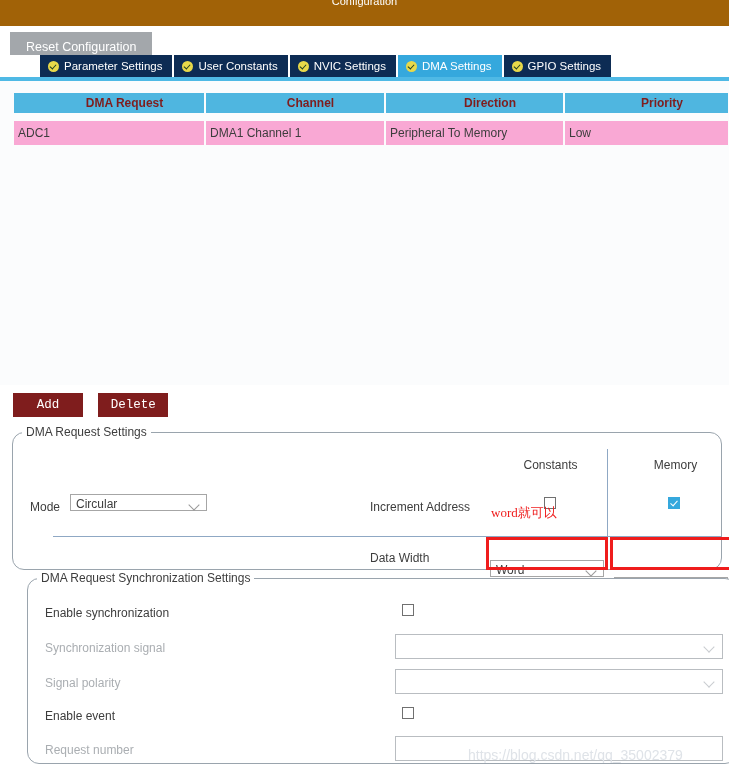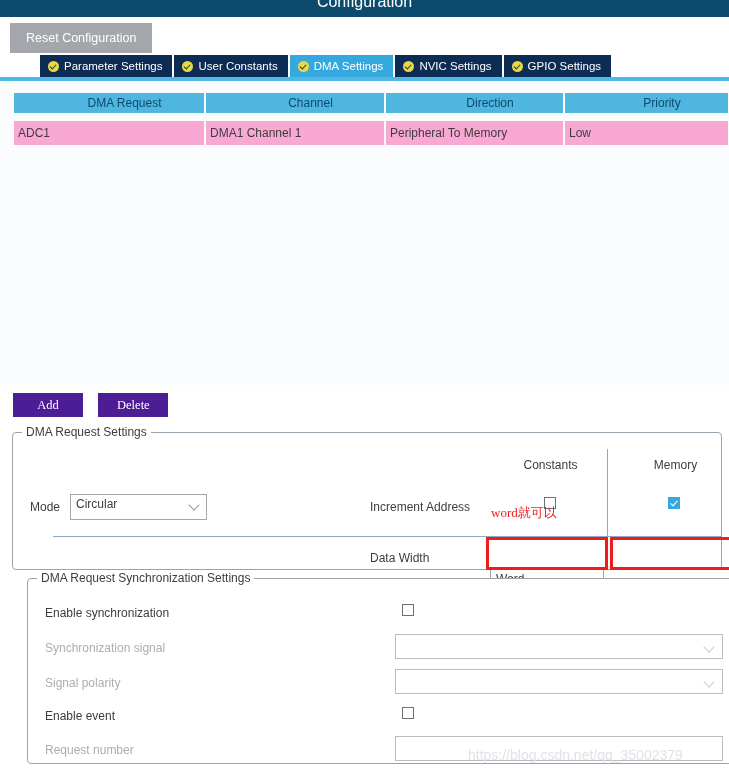--- a/index.html
+++ b/index.html
@@ -8,24 +8,24 @@
     background:#ffffff;
     font-family:"Liberation Sans","DejaVu Sans",sans-serif;
     font-size:12px;
     color:#333333;
     overflow:hidden;
     position:relative;
   }
 
   
   .titlebar{
-    height:17px;width:729px;
-    background:#0c4a6e;
+    height:26px;width:729px;
+    background:#a16207;
     color:#ffffff;
-    font-size:16px;
+    font-size:11px;
     text-align:center;
     line-height:9px;
     overflow:hidden;
     position:relative;
   }
   .titlebar .tt{position:absolute;left:0;right:0;top:-3px;}
 
   
   .resetwrap{padding:6px 0 0 10px;height:37px;box-sizing:border-box;}
   .reset-btn{
@@ -87,54 +87,54 @@
     position:absolute;left:0;top:81px;width:729px;height:304px;
     background:#fbfcfd;
     box-sizing:border-box;
   }
   .tbl{
     position:absolute;left:12px;top:12px;width:710px;
     border-collapse:separate;border-spacing:2px 0;
     table-layout:fixed;
   }
   .tbl th{
-    background:#4fb6e0;color:#0c4a6e;
-    font-weight:normal;font-size:12px;
+    background:#4fb6e0;color:#7f1d1d;
+    font-weight:bold;font-size:12px;
     height:18px;line-height:18px;
     text-align:center;
     border:none;
     padding-left:32px;
   }
   .tbl td{
     background:#f9a8d4;
     color:#3d3d3d;
     font-size:12px;
     height:22px;line-height:22px;
     padding-left:4px;
     border:none;
     white-space:nowrap;
     overflow:hidden;
   }
   .tbl tr.spacer td{background:#fbfcfd;height:8px;padding:0;}
 
   
   .btnrow{position:absolute;left:13px;top:393px;}
   .blue-btn{
-    background:#4c1d95;color:#ffffff;border:none;
-    font-size:12.5px;font-family:Liberation Serif, serif;
+    background:#7f1d1d;color:#ffffff;border:none;
+    font-size:12.5px;font-family:Liberation Mono, monospace;
     padding:5px 0;width:70px;
     cursor:pointer;margin-right:12px;
     line-height:14px;
   }
 
   
   .group{
     position:absolute;
     border:1px solid #9aa4ad;
-    border-radius:4px;
+    border-radius:12px;
     box-sizing:border-box;
     background:#ffffff;
   }
   .group > .legend{
     position:absolute;top:-8px;left:9px;
     background:#ffffff;
     padding:0 4px;
     font-size:12px;
     color:#3d3d3d;
     white-space:nowrap;
@@ -143,21 +143,21 @@
   #grp-request{left:12px;top:432px;width:710px;height:138px;}
   #grp-sync{left:27px;top:578px;width:710px;height:186px;}
 
   
   .hdr-periph{position:absolute;left:495px;top:25px;width:85px;text-align:center;font-size:12px;color:#3d3d3d;}
   .hdr-mem{position:absolute;left:620px;top:25px;width:85px;text-align:center;font-size:12px;color:#3d3d3d;}
 
   .lbl-mode{position:absolute;left:17px;top:67px;font-size:12px;color:#3d3d3d;}
   .sel{
     border:1px solid #a6a6a6;background:#ffffff;
-    height:26px;box-sizing:border-box;
+    height:17px;box-sizing:border-box;
     position:relative;cursor:pointer;
   }
   .sel .val{
     position:absolute;left:5px;top:2px;
     font-size:12px;color:#3d3d3d;
     white-space:nowrap;
   }
   .sel .chev{
     position:absolute;right:8px;top:6px;
     width:7px;height:7px;
@@ -250,27 +250,27 @@
 
 <div class="tabbar">
   <div class="tab">
     <span class="tick"></span>
     <span>Parameter Settings</span>
   </div>
   <div class="tab">
     <span class="tick"></span>
     <span>User Constants</span>
   </div>
+  <div class="tab">
+    <span class="tick"></span>
+    <span>NVIC Settings</span>
+  </div>
   <div class="tab active">
     <span class="tick"></span>
     <span>DMA Settings</span>
-  </div>
-  <div class="tab">
-    <span class="tick"></span>
-    <span>NVIC Settings</span>
   </div>
   <div class="tab">
     <span class="tick"></span>
     <span>GPIO Settings</span>
   </div>
 </div>
 <div class="tabunderline"></div>
 
 <div class="tablewrap">
   <table class="tbl">

